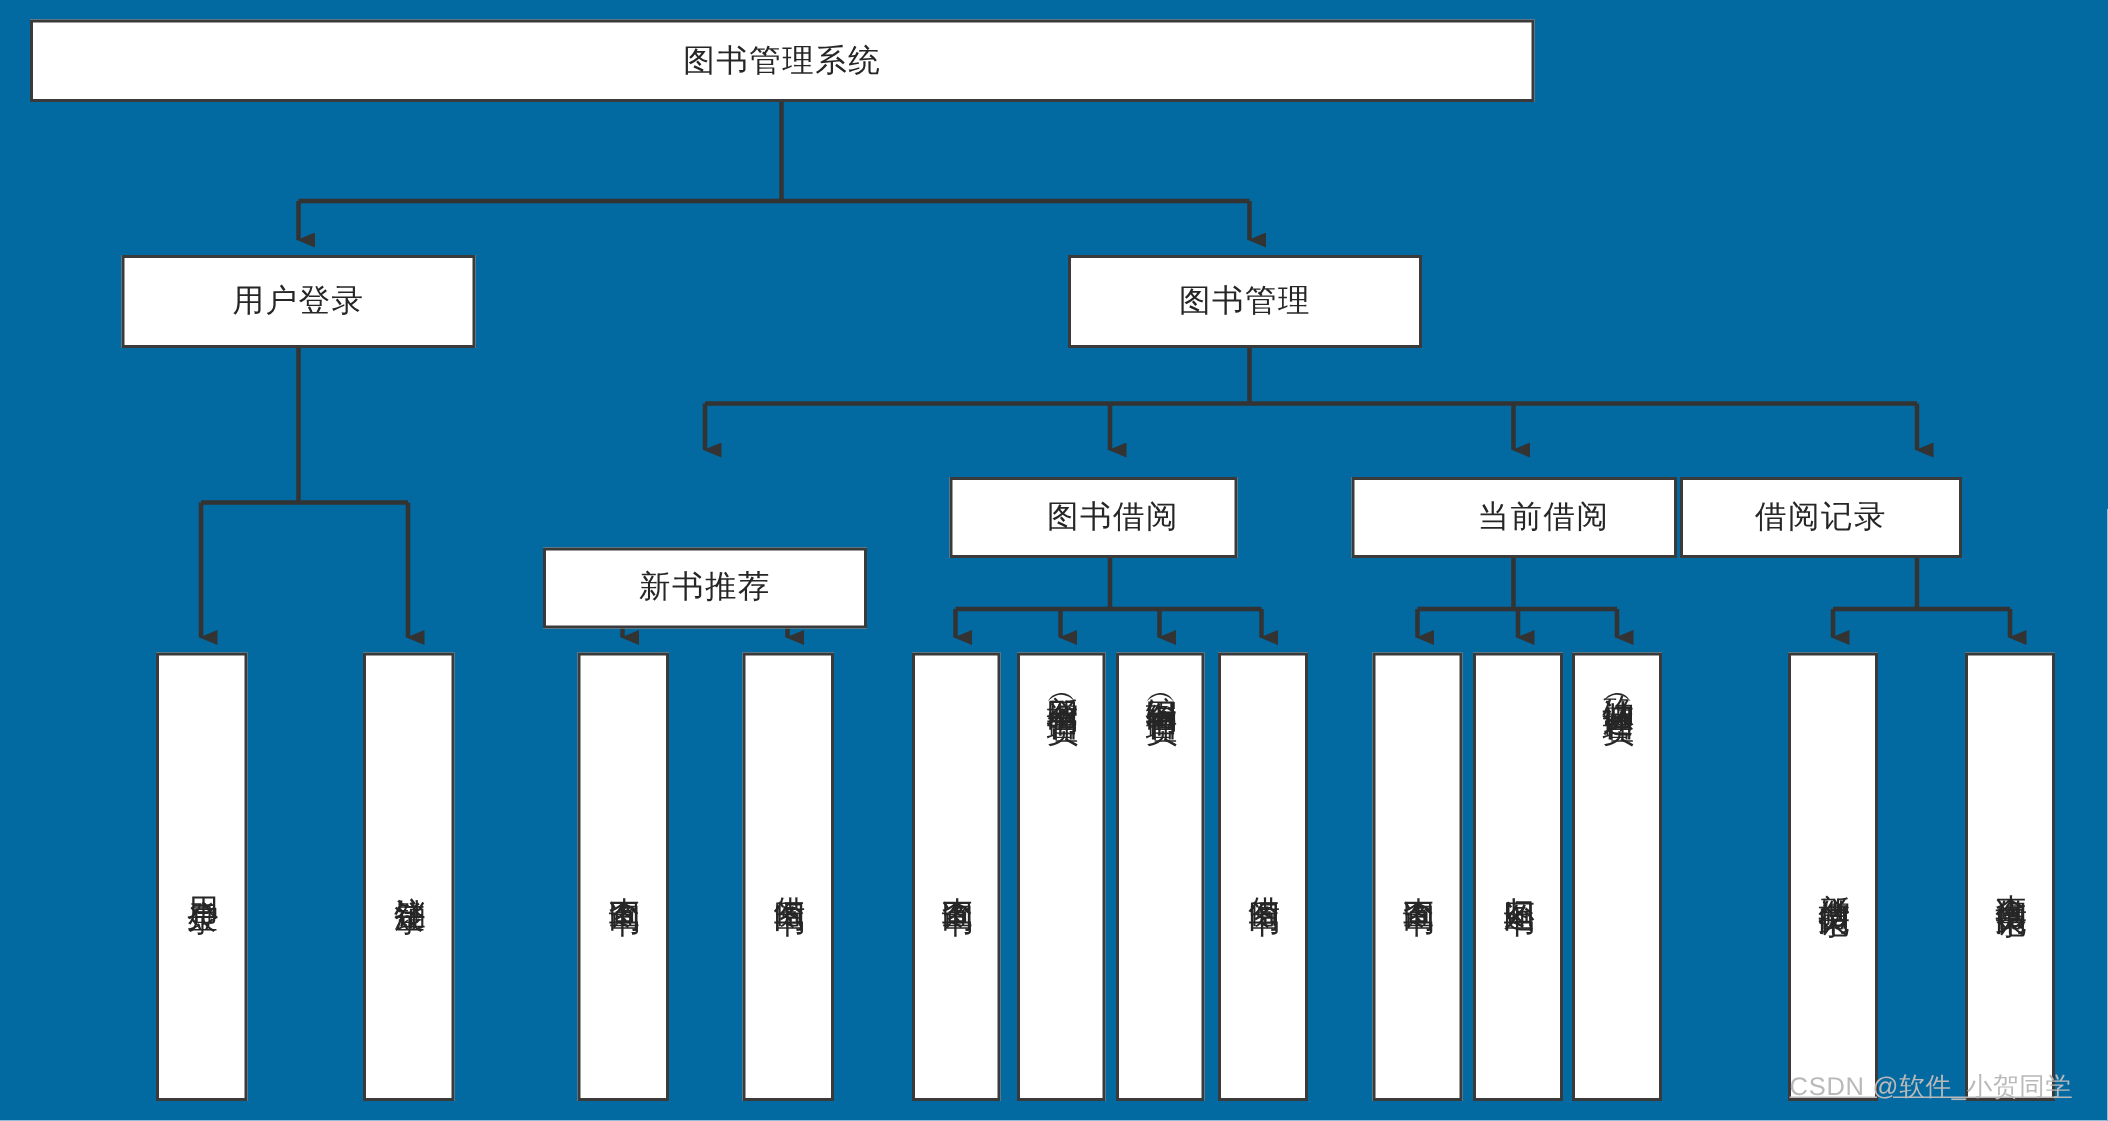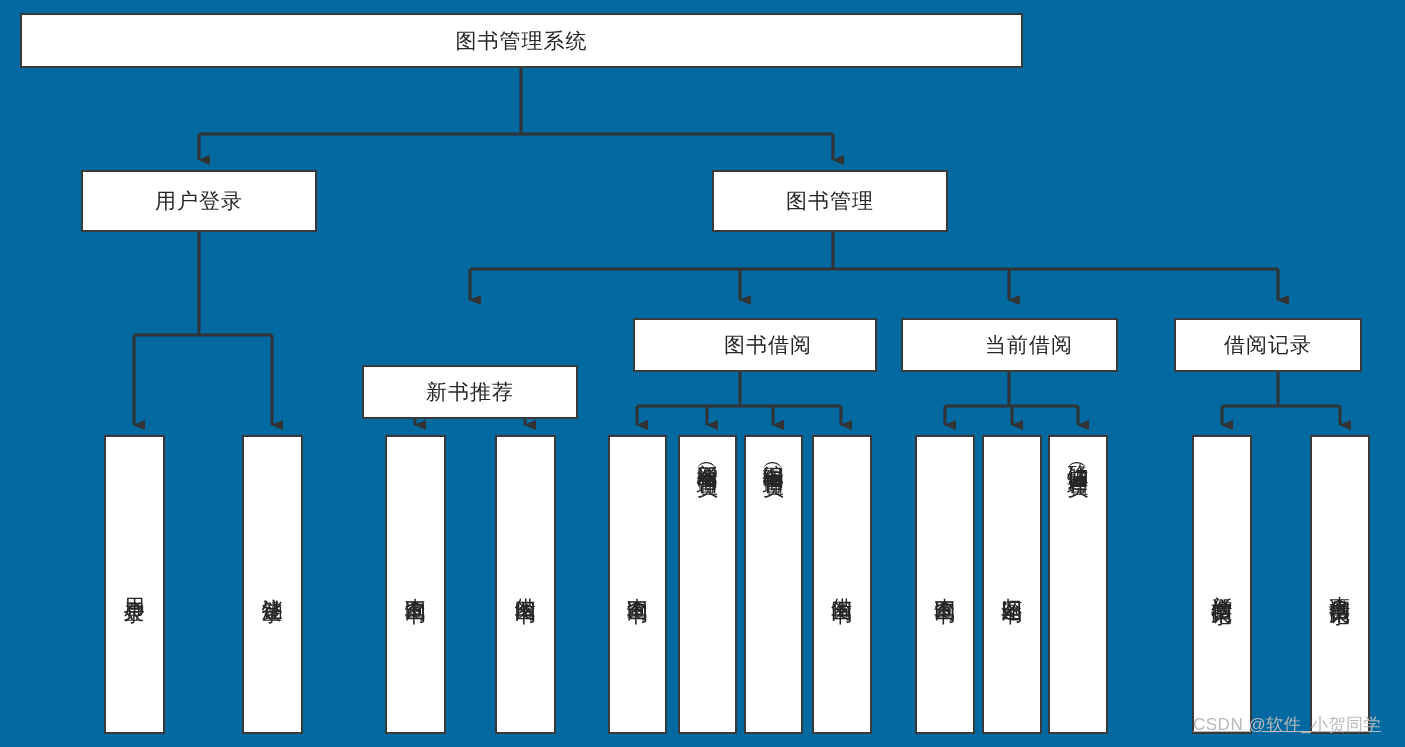--- a/index.html
+++ b/index.html
@@ -132,27 +132,27 @@
   <div class="node horiz" style="left:81px; top:170px; width:236px; height:62px;">
     <span>用户登录</span>
   </div>
   <div class="node horiz" style="left:712px; top:170px; width:236px; height:62px;justify-content:center;">
     <span>图书管理</span>
   </div>
 
   <div class="node horiz" style="left:362px; top:318px; width:216px; height:54px;margin-top:47px;">
     <span>新书推荐</span>
   </div>
-  <div class="node horiz" style="left:633px; top:318px; width:244px; height:54px;padding-left:26px;">
+  <div class="node horiz" style="left:633px; top:318px; width:192px; height:54px;padding-left:26px;">
     <span>图书借阅</span>
   </div>
   <div class="node horiz" style="left:901px; top:318px; width:217px; height:54px;padding-left:39px;">
     <span>当前借阅</span>
   </div>
-  <div class="node horiz" style="left:1174px; top:318px; width:188px; height:54px;">
+  <div class="node horiz" style="left:1120px; top:318px; width:188px; height:54px;">
     <span>借阅记录</span>
   </div>
 
   <div class="node vert center-text" style="left:104px; top:435px; width:61px; height:299px;">
     <span class="vert-text">用户登录</span>
   </div>
   <div class="node vert center-text" style="left:242px; top:435px; width:61px; height:299px;">
     <span class="vert-text">注销登录</span>
   </div>
 

